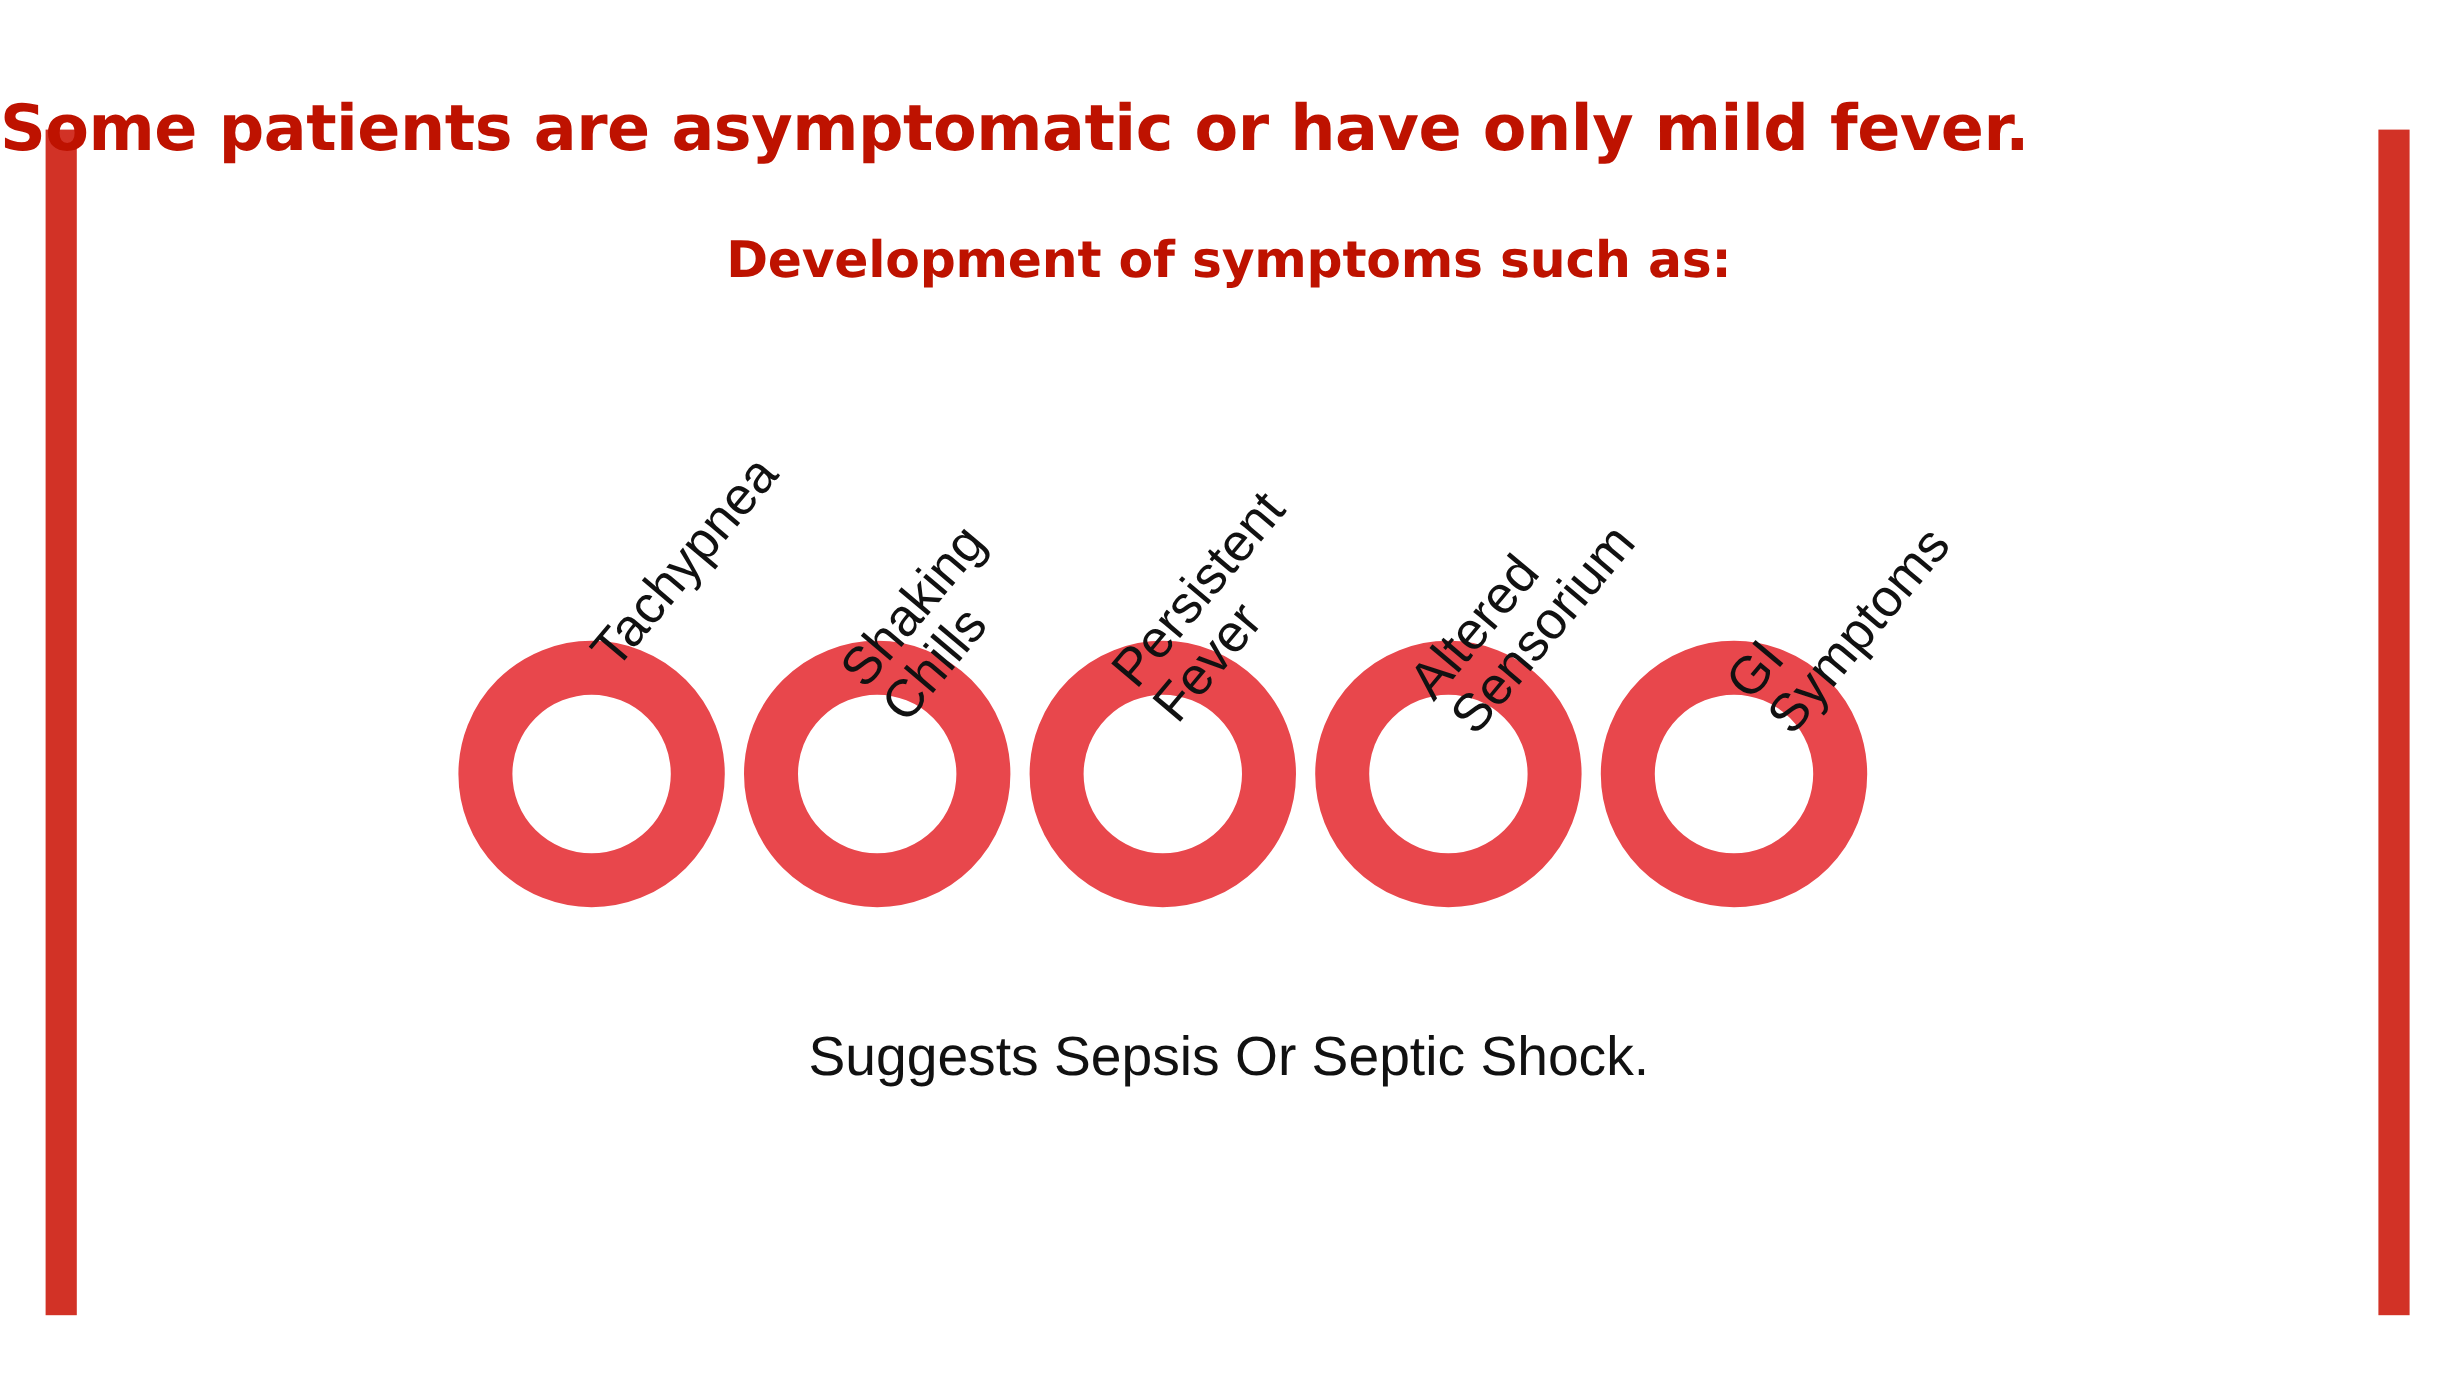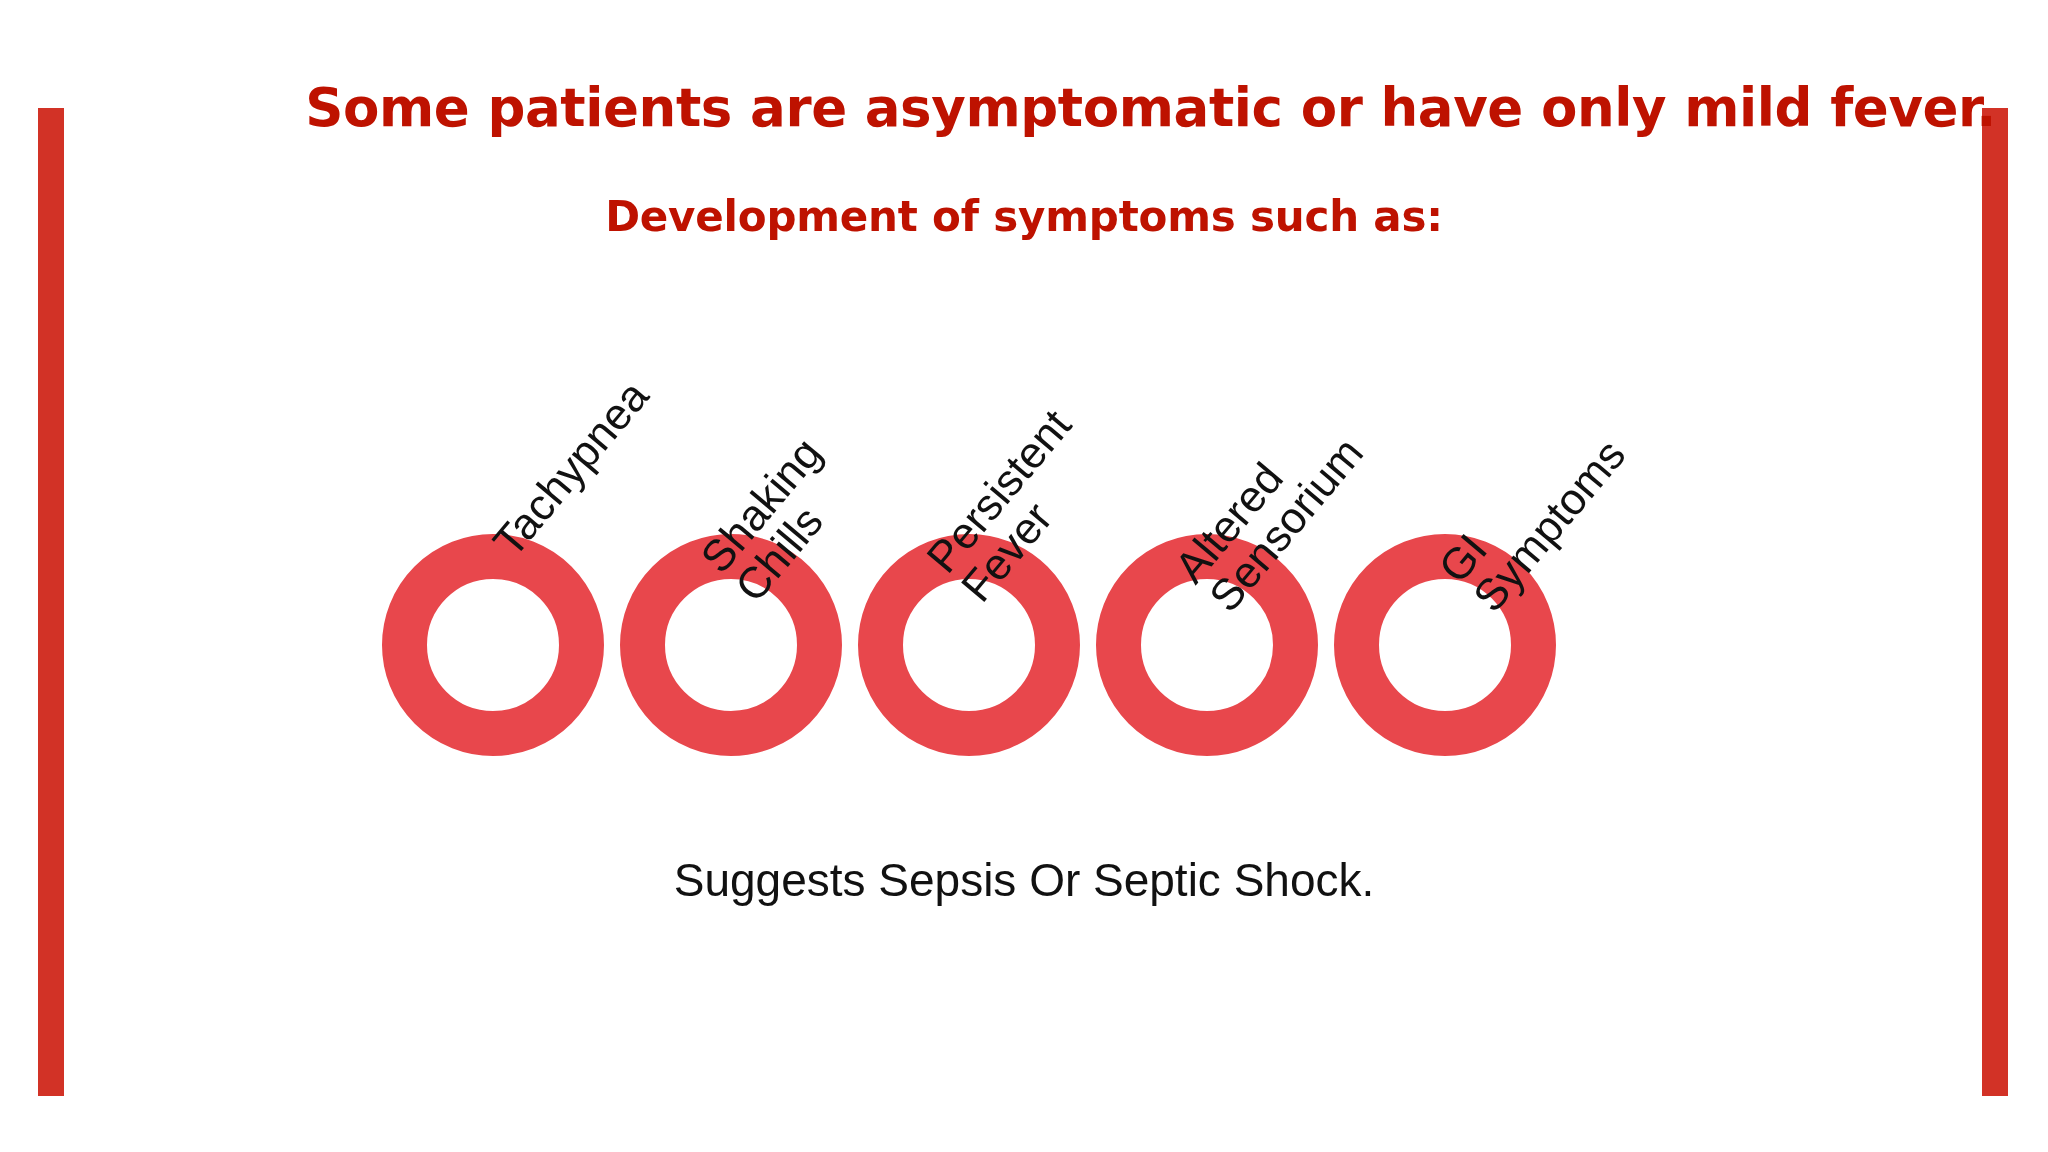--- a/index.html
+++ b/index.html
@@ -35,21 +35,21 @@
   }
   .side-bar.left  { left: 38px; }
   .side-bar.right { left: 1982px; }
 
   
   .title {
     position: absolute;
     left: 0;
     top: 80px;
     width: 1996px;
-    text-align: right;
+    text-align: left;
     color: #BE1200;
     font-family: "DejaVu Sans", sans-serif;
     font-size: 53px;
     font-weight: bold;
     letter-spacing: -0.4px;
     line-height: 1.05;
     white-space: nowrap;
   }
 
   .subtitle {

